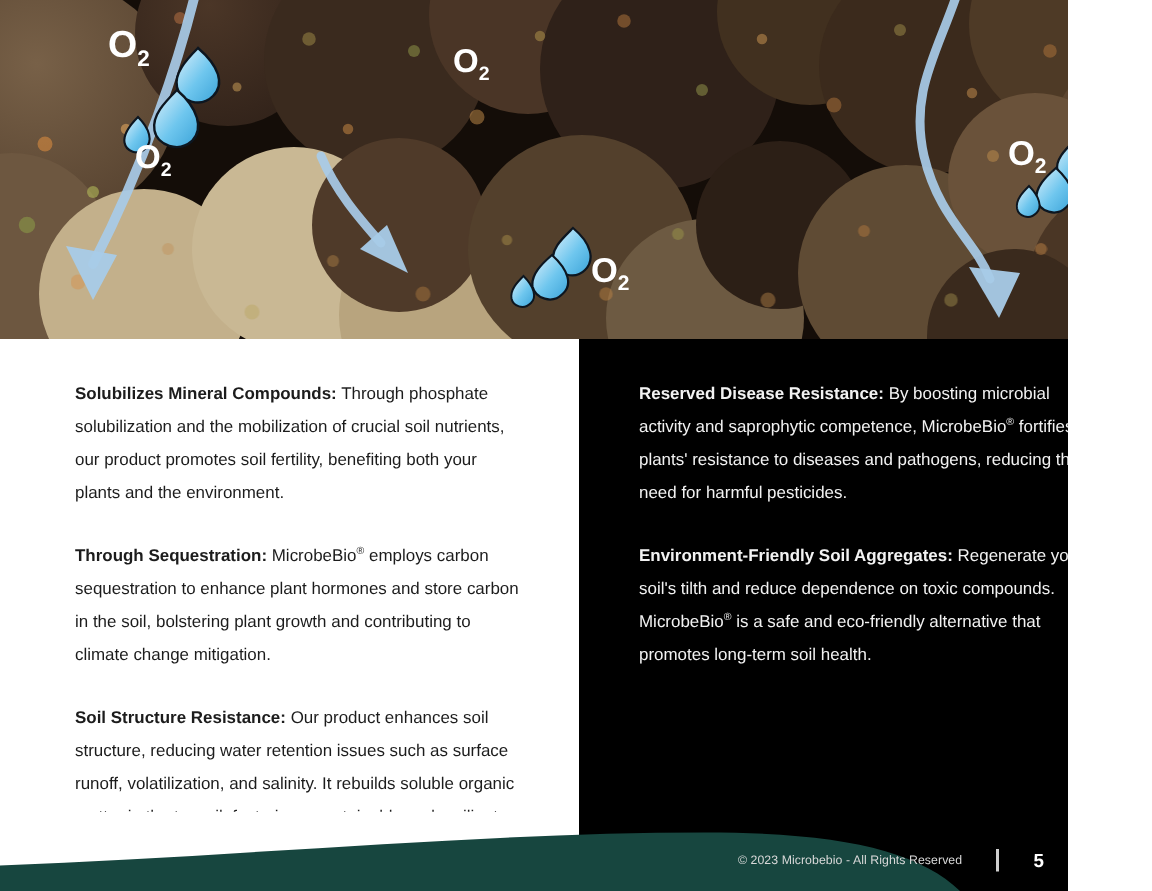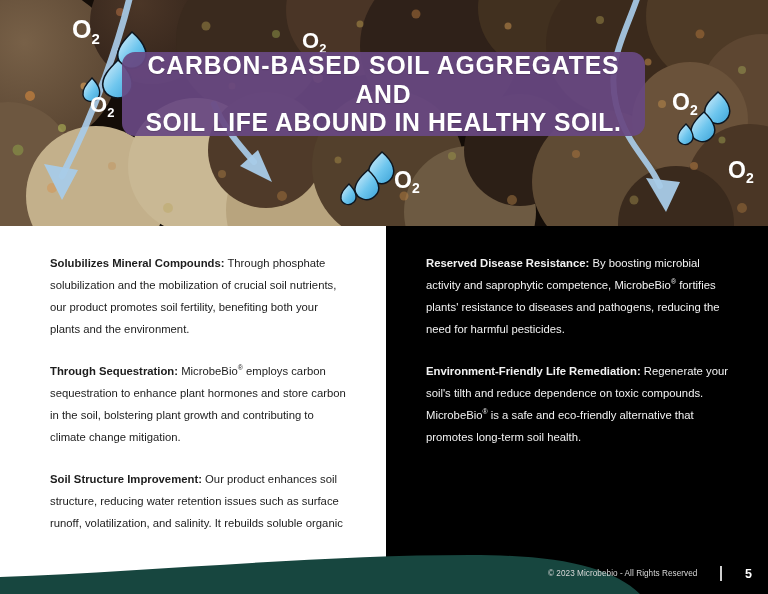--- a/index.html
+++ b/index.html
@@ -10,21 +10,21 @@
   }
   body {
     width: 768px;
     height: 594px;
     overflow: hidden;
     font-family: "Liberation Sans", sans-serif;
     position: relative;
   }
   .page {
     position: relative;
-    width: 768px;
+    width: 712px;
     height: 594px;
     background: #c2410c;
     overflow: hidden;
   }
 
   
   .hero {
     position: absolute;
     left: 0; top: 0;
     width: 768px;
@@ -326,50 +326,44 @@
           <text x="72" y="38" font-size="25">O<tspan font-size="15" dy="6">2</tspan></text>
           <text x="90" y="112" font-size="22">O<tspan font-size="13" dy="5">2</tspan></text>
           <text x="302" y="48" font-size="22">O<tspan font-size="13" dy="5">2</tspan></text>
           <text x="394" y="188" font-size="23">O<tspan font-size="14" dy="5">2</tspan></text>
           <text x="672" y="110" font-size="23">O<tspan font-size="14" dy="5">2</tspan></text>
           <text x="728" y="178" font-size="23">O<tspan font-size="14" dy="5">2</tspan></text>
         </g>
       </g>
     </svg>
 
-    <div class="banner">
-      <div class="banner-title">
-        <span class="ln">Carbon-Based Soil Aggregates and</span>
-        <span class="ln">Soil Life Abound in Healthy Soil.</span>
-      </div>
-    </div>
   </div>
 
   <div class="body-wrap">
     <div class="col-left-bg"></div>
     <div class="col-right-bg"></div>
 
     <div class="col col-left">
       <p class="para">
         <b>Solubilizes Mineral Compounds:</b><span> Through phosphate solubilization and the mobilization of crucial soil nutrients, our product promotes soil fertility, benefiting both your plants and the environment.</span>
       </p>
       <p class="para">
         <b>Through Sequestration:</b><span> MicrobeBio<sup>®</sup> employs carbon sequestration to enhance plant hormones and store carbon in the soil, bolstering plant growth and contributing to climate change mitigation.</span>
       </p>
       <p class="para">
-        <b>Soil Structure Improvement:</b><span> Our product enhances soil structure, reducing water retention issues such as surface runoff, volatilization, and salinity. It rebuilds soluble organic matter in the topsoil, fostering a sustainable and resilient soil ecosystem.</span>
+        <b>Soil Structure Resistance:</b><span> Our product enhances soil structure, reducing water retention issues such as surface runoff, volatilization, and salinity. It rebuilds soluble organic matter in the topsoil, fostering a sustainable and resilient soil ecosystem.</span>
       </p>
     </div>
 
     <div class="col col-right">
       <p class="para">
         <b>Reserved Disease Resistance:</b><span> By boosting microbial activity and saprophytic competence, MicrobeBio<sup>®</sup> fortifies plants' resistance to diseases and pathogens, reducing the need for harmful pesticides.</span>
       </p>
       <p class="para">
-        <b>Environment-Friendly Life Remediation:</b><span> Regenerate your soil's tilth and reduce dependence on toxic compounds. MicrobeBio<sup>®</sup> is a safe and eco-friendly alternative that promotes long-term soil health.</span>
+        <b>Environment-Friendly Soil Aggregates:</b><span> Regenerate your soil's tilth and reduce dependence on toxic compounds. MicrobeBio<sup>®</sup> is a safe and eco-friendly alternative that promotes long-term soil health.</span>
       </p>
     </div>
   </div>
 
   <div class="footer">
     <div class="footer-bg-left"></div>
     <div class="footer-bg-right"></div>
     <svg class="footer-svg" viewBox="0 0 768 53" preserveAspectRatio="none">
       <path d="M 0 36 C 160 30, 320 14, 470 14 C 560 14, 612 26, 640 53 L 640 53 L 0 53 Z" fill="#17463f"></path>
     </svg>

